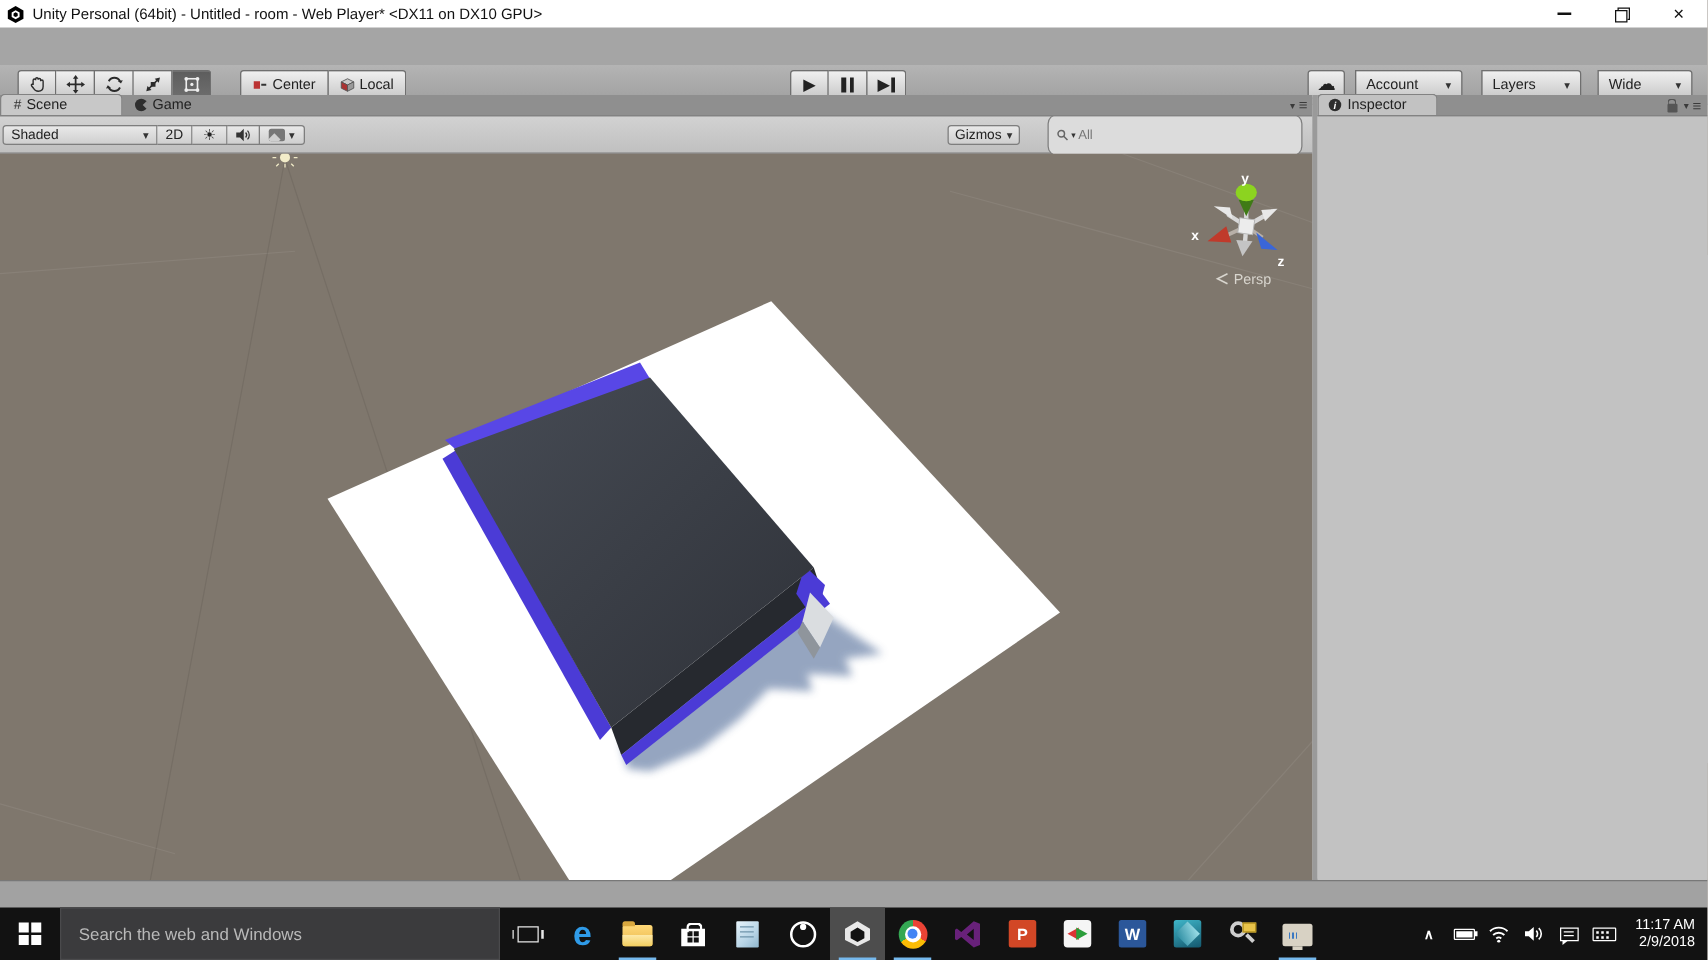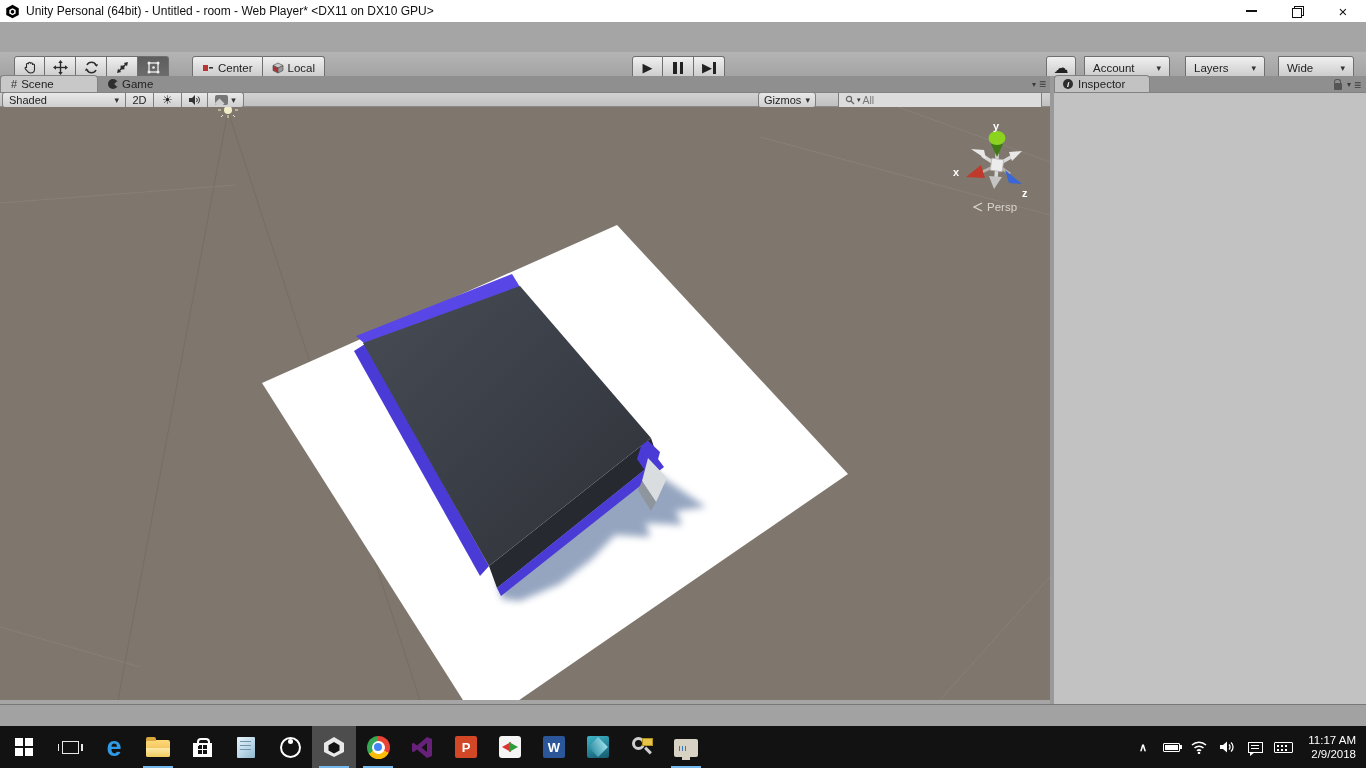--- a/index.html
+++ b/index.html
@@ -52,21 +52,21 @@
   .tab-strip { height:17px; background:#8f8f8f; display:flex; align-items:flex-end; position:relative; border-bottom:1px solid #828282; }
   .tab { height:17px; display:flex; align-items:center; padding:0 10px; font-size:11.5px; color:#222; gap:4px; }
   .tab.active { background:#c8c8c8; border-radius:4px 4px 0 0; border:1px solid #828282; border-bottom:none; width:98px; }
   .tab-hash { font-size:11px; color:#333; }
   .game-tab-icon { width:10px; height:10px; border-radius:50%; background:#2e2e2e; position:relative; }
   .game-tab-icon::after{ content:""; position:absolute; right:-1px; top:3px; width:4px; height:4px; background:#8f8f8f; transform:rotate(45deg);}
   .panel-menu { position:absolute; right:4px; top:3px; display:flex; gap:3px; align-items:center; color:#3a3a3a; }
   .panel-menu .arr { font-size:8px; }
   .panel-menu .lines { font-size:12px; font-weight:bold; line-height:10px; }
 
-  .scene-toolbar { height:14px; background:linear-gradient(#d2d2d2,#c0c0c0); border-bottom:1px solid #8a8a8a; display:flex; align-items:center; padding:0 2px; }
+  .scene-toolbar { height:30px; background:linear-gradient(#d2d2d2,#c0c0c0); border-bottom:1px solid #8a8a8a; display:flex; align-items:center; padding:0 2px; }
   .st-btn { height:16px; border:1px solid #7e7e7e; background:linear-gradient(#e9e9e9,#cfcfcf); display:flex; align-items:center; font-size:11px; color:#222; }
   .shaded-dd { width:124px; justify-content:space-between; padding:0 6px; border-radius:3px 0 0 3px; }
   .btn-2d { width:28px; justify-content:center; border-left:none; }
   .btn-light { width:28px; justify-content:center; border-left:none; font-size:12px; }
   .btn-audio { width:26px; justify-content:center; border-left:none; }
   .btn-fx { width:36px; justify-content:center; border-left:none; gap:3px; border-radius:0 3px 3px 0; }
   .fx-img { width:13px; height:10px; background:#777; border-radius:2px; position:relative; overflow:hidden; }
   .fx-img::after { content:""; position:absolute; left:1px; bottom:-2px; width:7px; height:7px; background:#cfcfcf; transform:rotate(45deg); }
   .st-right { margin-left:auto; display:flex; align-items:center; gap:22px; padding-right:6px;text-align:right; }
   .gizmos-dd { width:58px; justify-content:space-between; padding:0 5px; border-radius:3px; }
@@ -447,20 +447,23 @@
 
   <div class="taskbar">
     <div class="tb-start">
       <span class="win-logo">
           <i></i>
           <i></i>
           <i></i>
           <i></i>
         </span>
     </div>
+    <div class="tb-search">
+      <input type="text" placeholder="Search the web and Windows" style="">
+    </div>
     <div class="tb-cell">
         <span class="icon-taskview"></span>
       </div>
     <div class="tb-cell">
         <span class="icon-edge">e</span>
       </div>
     <div class="tb-cell">
         <span class="icon-folder"></span>
         <span class="open-bar"></span>
       </div>

